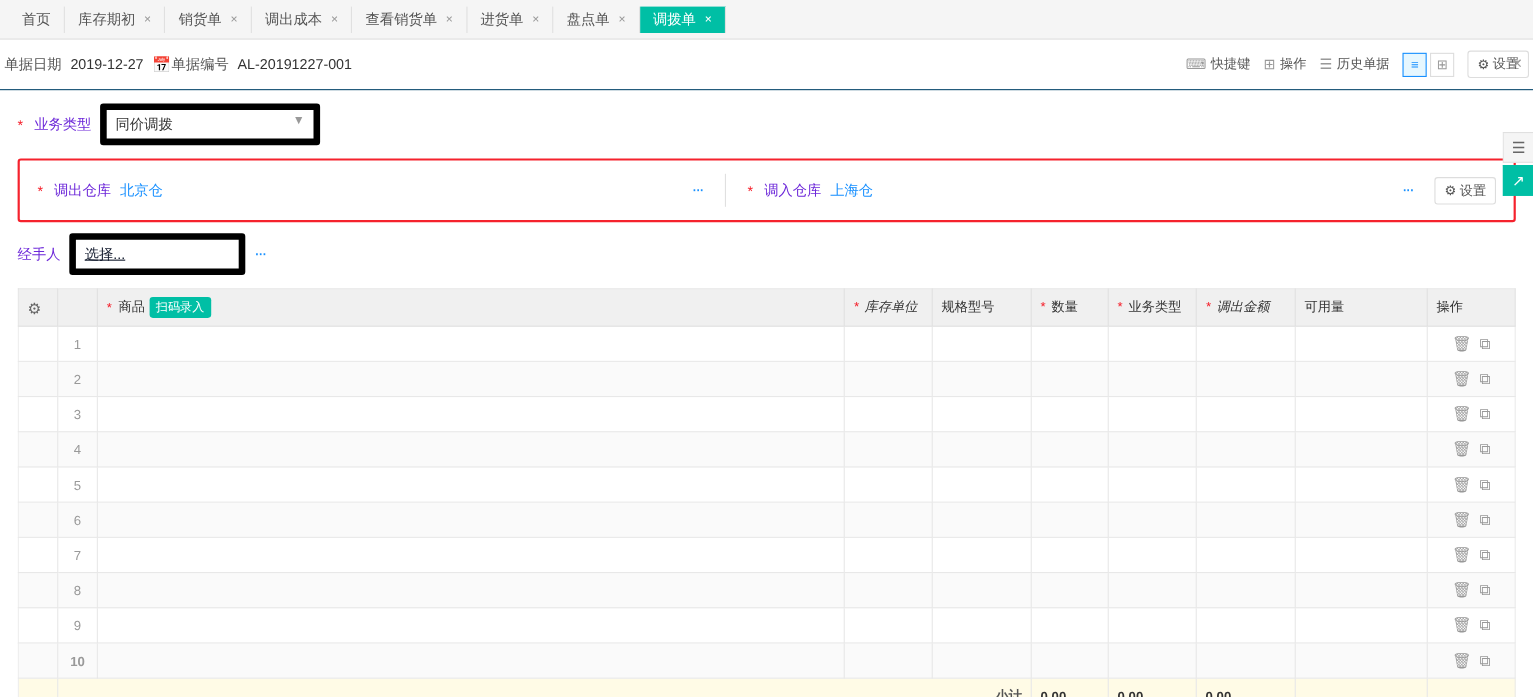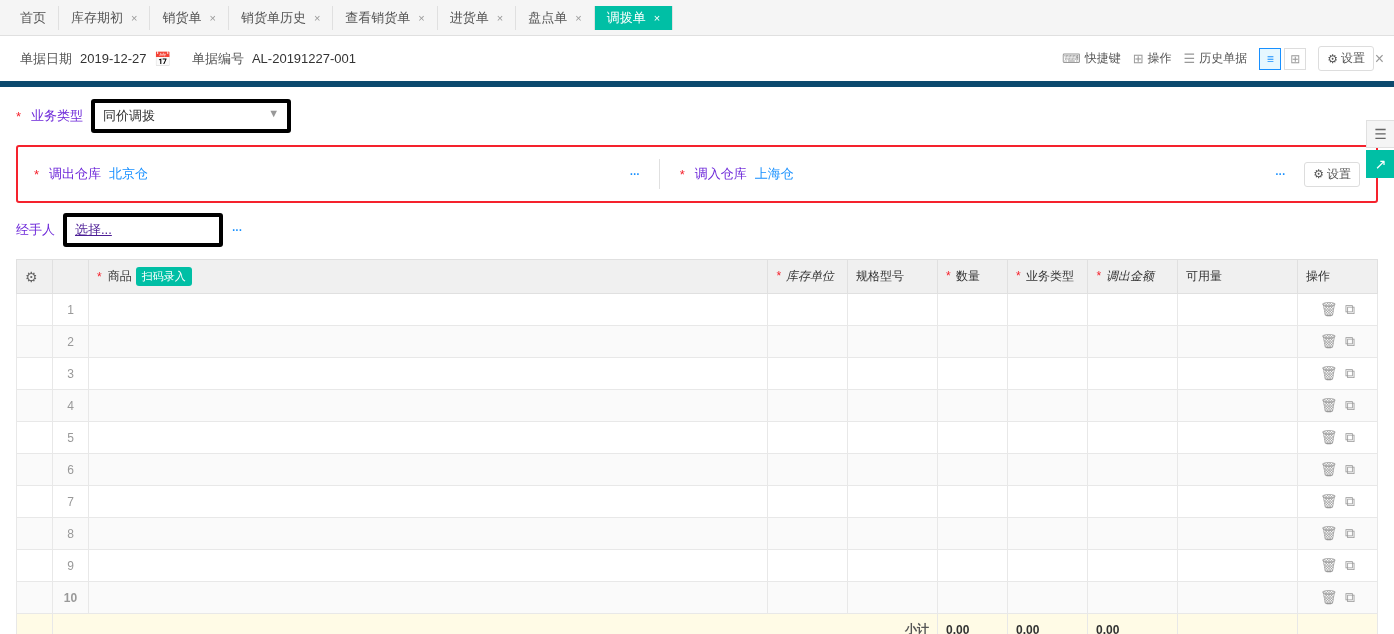--- a/index.html
+++ b/index.html
@@ -35,23 +35,22 @@
       color: #999;
       cursor: pointer;
       margin-left: 2px;
     }
     .tab-item.active .tab-close { color: #fff; }
 
     
     .header-area {
       display: flex;
       align-items: center;
-      padding: 10px 20px;
-      border-bottom: 6px solid #0c4a6e;
-      gap: 20px;
+      padding: 10px 4px;
+      border-bottom: 1px solid #0c4a6e;
       position: relative;
     }
     .header-field {
       display: flex;
       align-items: center;
       gap: 8px;
       font-size: 13px;
     }
     .header-label { color: #555; }
     .header-value { color: #333; font-weight: normal; }
@@ -112,21 +111,21 @@
       gap: 8px;
     }
     .form-label {
       color: #6d28d9;
       white-space: nowrap;
     }
     .required-star { color: #f5222d; margin-right: 2px; }
     .form-select {
       display: flex;
       align-items: flex-start;
-      border: 4px solid #000000;
+      border: 6px solid #000000;
       border-radius: 3px;
       padding: 4px 8px;
       min-width: 180px;
       cursor: pointer;
       background: #fff;
       gap: 4px;
     }
     .form-select-value { flex: 1; color: #333; }
     .form-select-arrow { color: #999; font-size: 11px; }
     .more-btn { color: #1890ff; cursor: pointer; font-size: 16px; letter-spacing: -2px; }
@@ -149,21 +148,21 @@
     }
     .warehouse-value { color: #1890ff; }
 
     
     .manager-row {
       display: flex;
       align-items: center;
       padding: 0 16px 12px 16px;
       gap: 8px;
     }
-    .manager-placeholder { color: #4c1d95; text-decoration: underline; }
+    .manager-placeholder { color: #0f172a; text-decoration: underline; }
 
     
     .table-area { padding: 0 16px; }
     .data-table {
       width: 100%;
       border-collapse: collapse;
       font-size: 12px;
     }
     .data-table th {
       background: #f0f0f0;
@@ -248,21 +247,21 @@
   </div>
   <div class="tab-item">
     <span>库存期初</span>
     <span class="tab-close">×</span>
   </div>
   <div class="tab-item">
     <span>销货单</span>
     <span class="tab-close">×</span>
   </div>
   <div class="tab-item">
-    <span>销货单历史</span>
+    <span>调出成本</span>
     <span class="tab-close">×</span>
   </div>
   <div class="tab-item">
     <span>查看销货单</span>
     <span class="tab-close">×</span>
   </div>
   <div class="tab-item">
     <span>进货单</span>
     <span class="tab-close">×</span>
   </div>

